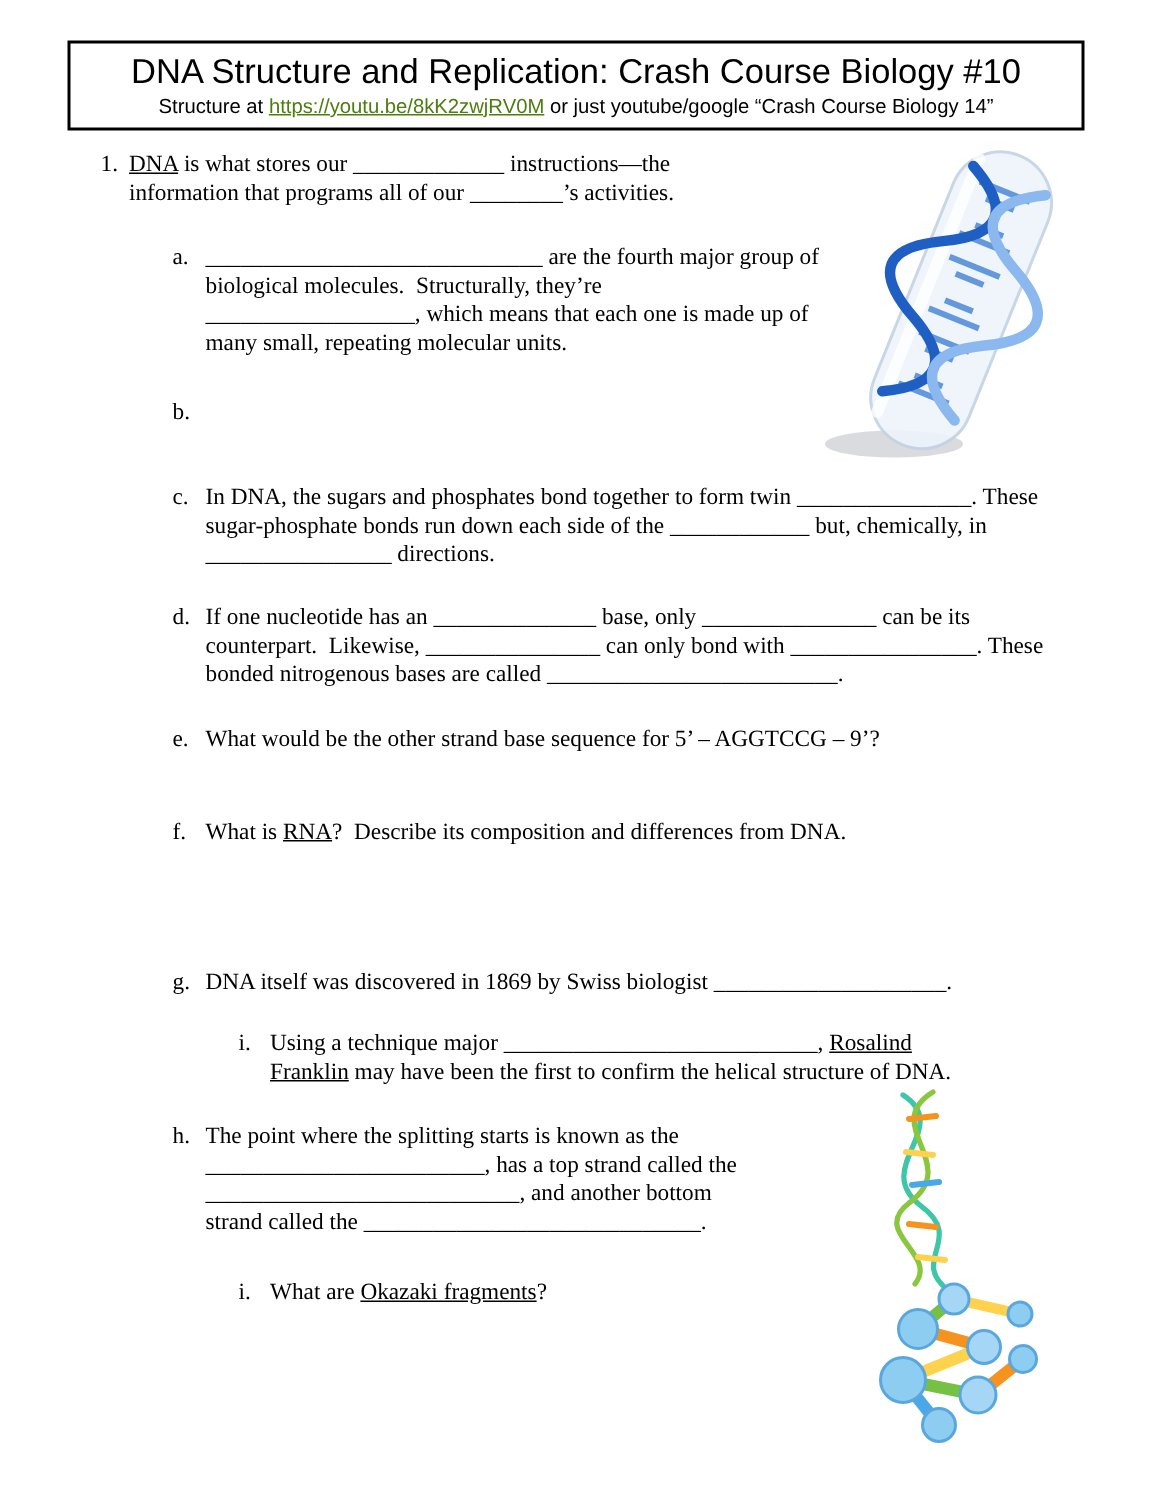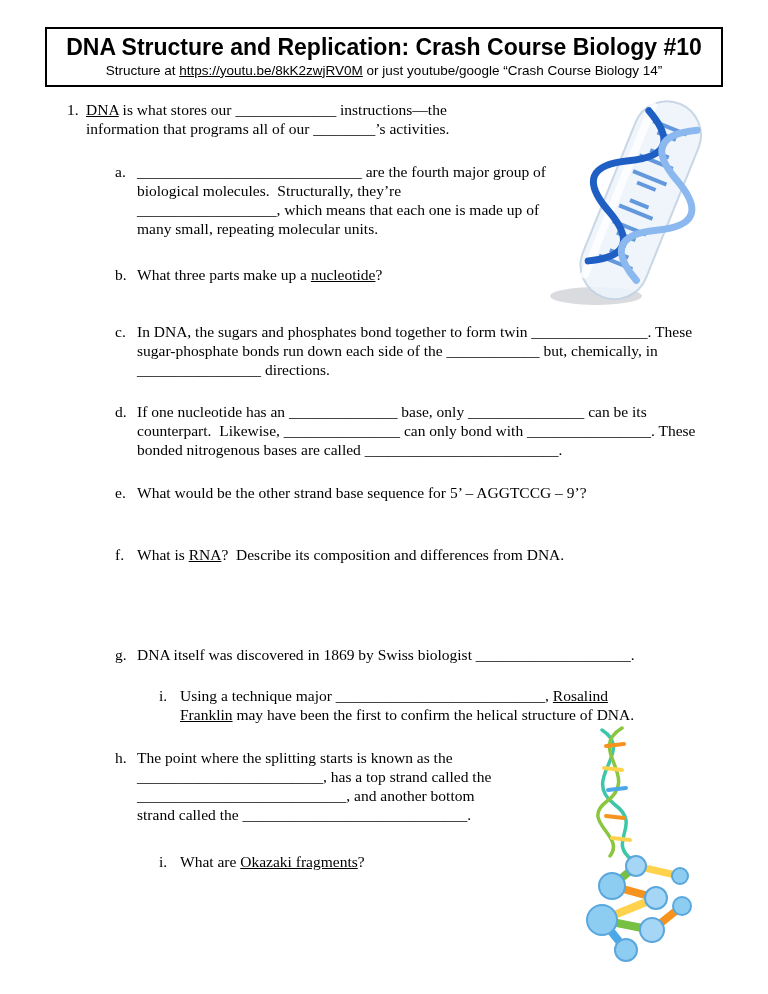--- a/index.html
+++ b/index.html
@@ -12,23 +12,23 @@
     overflow:hidden;
   }
   .page { position:relative; width:768px; height:994px; background:#fff; }
 
   .header-box {
     position:absolute; left:45px; top:27px; width:678px;
     border:2px solid #000; background:#fff;
     text-align:center; padding:4px 10px 7px;
     font-family:"Liberation Sans", sans-serif;
   }
-  .title { font-size:23px; line-height:1.25; font-weight:700; }
+  .title { font-size:23px; line-height:1.25; font-weight:400; }
   .subtitle { font-size:13.5px; margin-top:1px; }
-  .link { color:#000000; text-decoration:underline; cursor:pointer;margin-top:12px; }
+  .link { color:#4d7c0f; text-decoration:underline; cursor:pointer;margin-top:12px; }
 
   .content { position:absolute; left:0; top:100px; width:768px; }
 
   .qrow { display:flex; font-size:15.5px; line-height:19px; }
   .qnum { flex:0 0 auto; }
   .num1 { width:19px; }
   .num2 { width:22px; }
   .num3 { width:21px; }
   .lvl1 { padding-left:67px; }
   .lvl2 { padding-left:115px; }
@@ -117,21 +117,20 @@
       <div class="qbody" style="width:420px"><span class="term">DNA</span><span> is what stores our _____________ instructions—the information that programs all of our ________’s activities.</span></div>
     </div>
 
     <div class="qrow lvl2" style="margin-bottom:27px">
       <span class="qnum num2">a.</span>
       <div class="qbody" style="width:410px"><span>_____________________________ are the fourth major group of biological molecules.&nbsp; Structurally, they’re __________________, which means that each one is made up of many small, repeating molecular units.</span></div>
     </div>
 
     <div class="qrow lvl2" style="margin-bottom:38px">
       <span class="qnum num2">b.</span>
-      <div class="qbody" style="width:560px"><span>What three parts make up a </span><span class="term">nucleotide</span><span>?</span></div>
     </div>
 
     <div class="qrow lvl2" style="margin-bottom:23px">
       <span class="qnum num2">c.</span>
       <div class="qbody" style="width:590px"><span>In DNA, the sugars and phosphates bond together to form twin _______________.  These sugar-phosphate bonds run down each side of the ____________ but, chemically, in ________________ directions.</span></div>
     </div>
 
     <div class="qrow lvl2" style="margin-bottom:24px">
       <span class="qnum num2">d.</span>
       <div class="qbody" style="width:590px"><span>If one nucleotide has an ______________ base, only _______________ can be its counterpart.&nbsp; Likewise, _______________ can only bond with ________________.  These bonded nitrogenous bases are called _________________________.</span></div>

